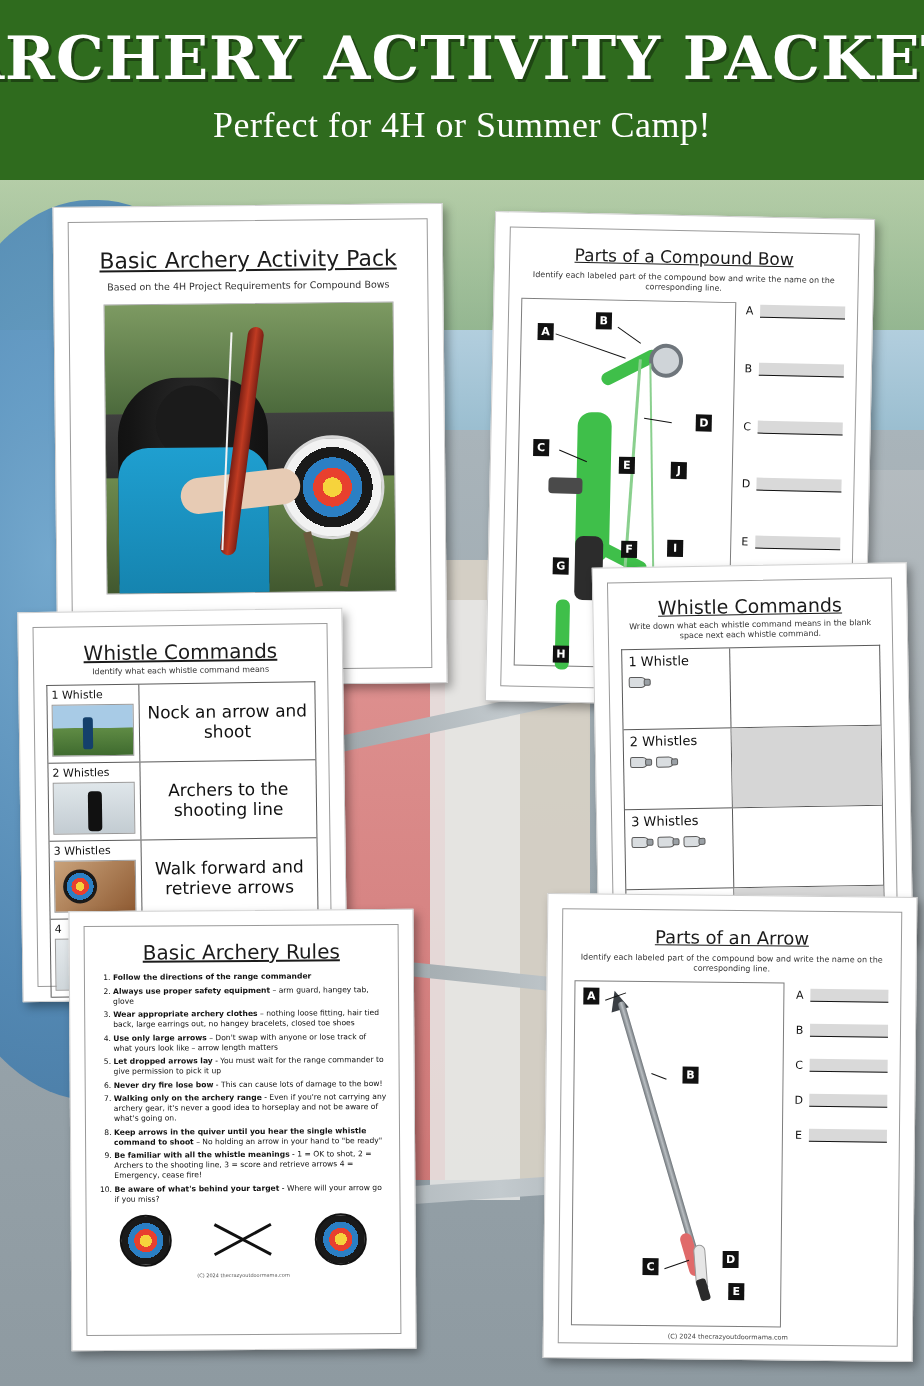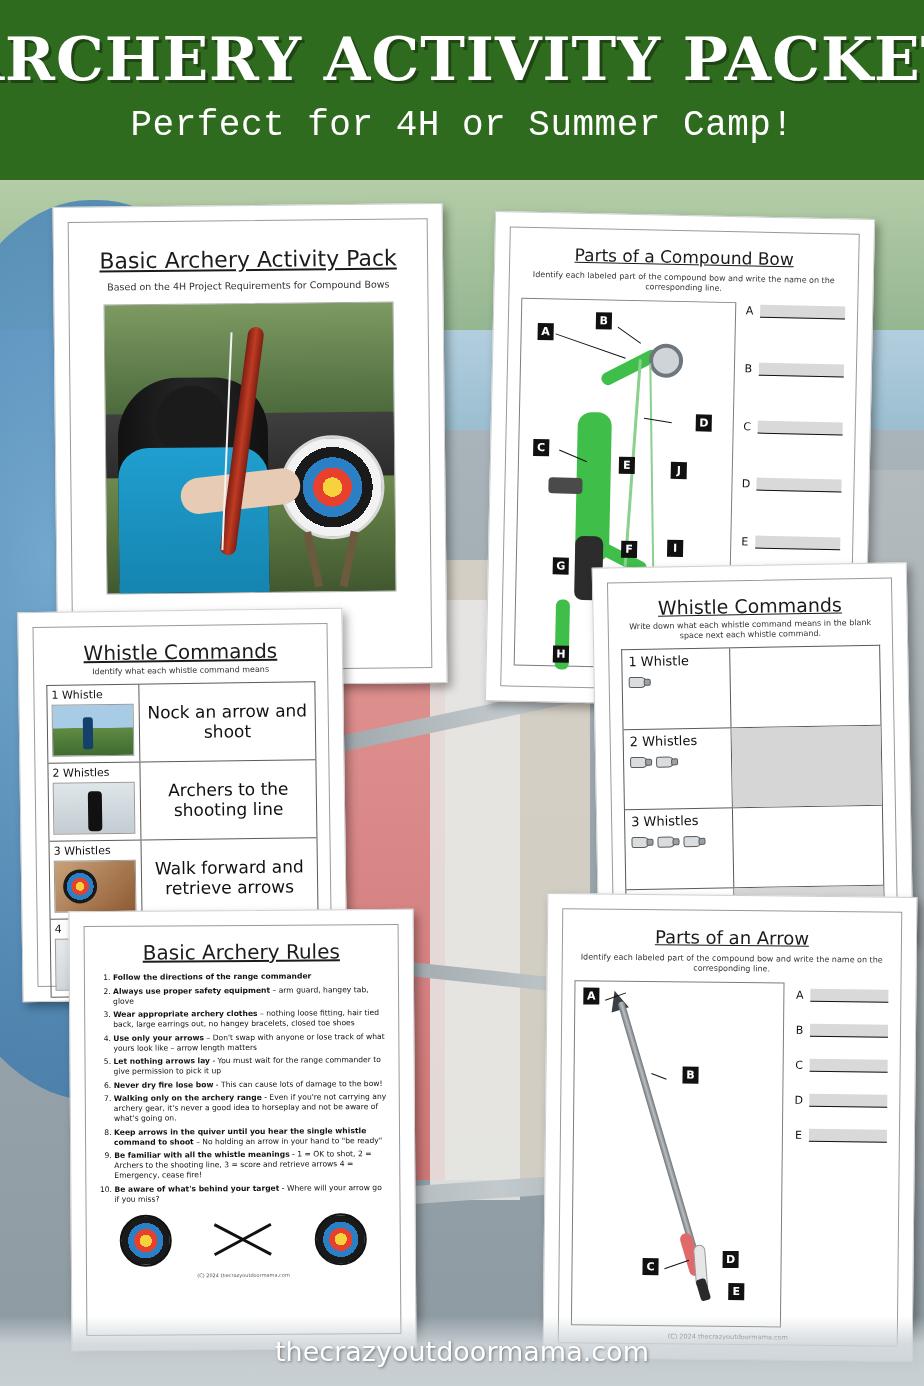--- a/index.html
+++ b/index.html
@@ -76,21 +76,21 @@
     letter-spacing:1px;
     line-height:1;
     text-transform:uppercase;
     white-space:nowrap;
     -webkit-text-stroke: 0px;
     text-shadow: 3px 3px 0 rgba(0,0,0,.35);
     margin-top:-6px;
   }
   .banner-sub {
     color:#ffffff;
-    font-family:Liberation Mono, monospace;
+    font-family:Liberation Serif, serif;
     font-size:36px;
     margin-top:16px;
     letter-spacing:.5px;
   }
 
   
   .sheet {
     position:absolute;
     background:#ffffff;
     border:1px solid #cfcfcf;
@@ -571,22 +571,22 @@
     </div>
   </div>
 
   <div class="sheet" id="sheet-rules" style="transform:rotate(-0.4deg)">
     <div class="sheet-inner">
       <div class="sheet-title">Basic Archery Rules</div>
       <ol class="rules-list">
         <li><b>Follow the directions of the range commander</b><span></span></li>
         <li><b>Always use proper safety equipment</b><span> – arm guard, hangey tab, glove</span></li>
         <li><b>Wear appropriate archery clothes</b><span> – nothing loose fitting, hair tied back, large earrings out, no hangey bracelets, closed toe shoes</span></li>
-        <li><b>Use only your arrows</b><span> – Don't swap with anyone or lose track of what yours look like – arrow length matters</span></li>
-        <li><b>Let nothing arrows lay</b><span> - You must wait for the range commander  to give permission to pick it up</span></li>
+        <li><b>Use only large arrows</b><span> – Don't swap with anyone or lose track of what yours look like – arrow length matters</span></li>
+        <li><b>Let dropped arrows lay</b><span> - You must wait for the range commander  to give permission to pick it up</span></li>
         <li><b>Never dry fire lose bow</b><span> - This can cause lots of damage to the bow!</span></li>
         <li><b>Walking only on the archery range</b><span> - Even if you're not carrying any archery gear, it's never a good idea to horseplay and not be aware of what's going on.</span></li>
         <li><b>Keep arrows in the quiver until you hear the single whistle command to shoot</b><span>  – No holding an arrow in your hand to "be ready"</span></li>
         <li><b>Be familiar with all the whistle meanings</b><span> - 1 = OK to shot, 2 = Archers to the shooting line, 3 = score and retrieve arrows 4 = Emergency, cease fire!</span></li>
         <li><b>Be aware of what's behind your target</b><span> - Where will your arrow go if you miss?</span></li>
       </ol>
       <div class="rules-icons">
         <div class="mini-target"></div>
         <div class="cross-arrows">
             <span></span>
@@ -643,17 +643,14 @@
             <span class="answer-letter">E</span>
             <span class="answer-line"></span>
           </div>
         </div>
       </div>
 
       <div class="arrow-credit">(C) 2024  thecrazyoutdoormama.com</div>
     </div>
   </div>
 
-  <div class="footer">
-    <span class="footer-text">thecrazyoutdoormama.com</span>
-  </div>
 
 </div>
 
 </body></html>

